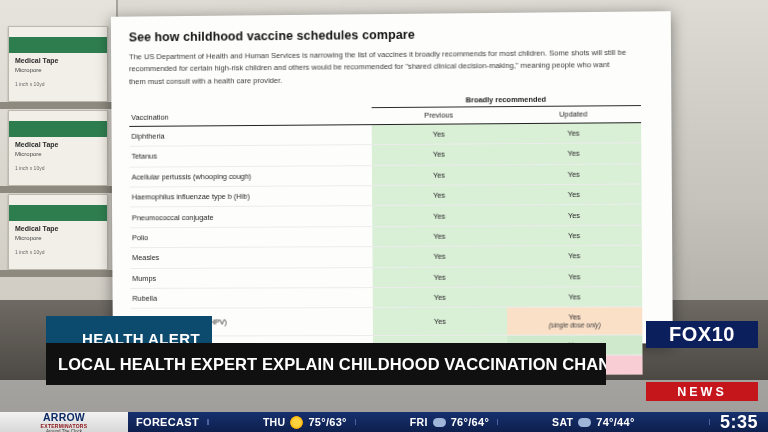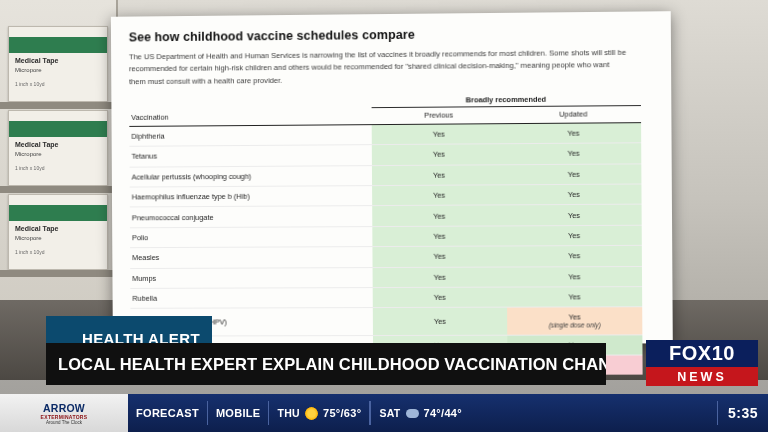--- a/index.html
+++ b/index.html
@@ -101,60 +101,61 @@
   }
   .headline {
     position: absolute; left: 46px; top: 343px; width: 560px; height: 42px;
     background: #101010; color: #fff; display:flex; align-items:center;
     padding-left: 12px; font-weight: bold; font-size: 16.5px;
     letter-spacing: .1px; white-space: nowrap; overflow:hidden;
   }
 
   
   .bug {
-    position:absolute; right: 10px; top: 340px; width: 112px; height: 60px; border-radius: 18px;
+    position:absolute; right: 10px; top: 321px; width: 112px; height: 60px; border-radius: 18px;
   }
   .bug .fox {
     height: 27px; background:#0b1f5c; color:#fff; font-weight:bold;
     font-size: 20px; display:flex; align-items:center; justify-content:center;
     letter-spacing:.5px;
   }
   .bug .news {
     height: 19px; background:#c5161c; color:#fff; font-weight:bold;
     font-size: 12.5px; display:flex; align-items:center; justify-content:center;
     letter-spacing: 3px;
+    margin-top: 34px;
   }
 
   
   .ticker {
-    position:absolute; left:0; bottom:0; width:768px; height:38px;
+    position:absolute; left:0; bottom:0; width:768px; height:20px;
     background: linear-gradient(180deg,#16306e 0%, #0d1f4d 100%);
     display:flex; align-items:stretch; color:#fff;
   }
   .tk-sponsor {
     width: 128px; background: linear-gradient(180deg,#f2f2f2,#d8d8d8);
     display:flex; flex-direction:column; align-items:center; justify-content:center;
     color:#0b2a66;
   }
   .tk-sponsor .s1 { font-size: 10.5px; font-weight: bold; letter-spacing:.2px; }
   .tk-sponsor .s2 { font-size: 5px; color:#8a0f12; font-weight:bold; letter-spacing:.3px;}
   .tk-sponsor .s3 { font-size: 4.5px; color:#333; }
   .tk-cell {
     display:flex; align-items:center; justify-content:center; gap:5px;
     padding: 6px 8px; font-size: 11px; font-weight:bold; letter-spacing:.3px;
   }
   .tk-sep { width:1px; background:#4a63a0; margin:7px 0; }
-  .tk-day { font-size: 10.5px; font-weight:bold; }
+  .tk-day { font-size: 10.5px; font-weight:bold;margin-left:46px; }
   .tk-temp { font-size: 11px; }
   .wx { width:13px; height:13px; display:inline-block; position:relative; }
   .wx.sun { background: radial-gradient(circle,#ffd23f 40%, #ffb300 70%, transparent 72%); border-radius:50%; }
   .wx.rain { background:#9fb6d8; border-radius:7px; height:9px; }
   .tk-clock {
     display:flex; align-items:center; justify-content:center;
-    font-size: 14px; font-weight:bold; padding: 0 10px; letter-spacing:.5px;
+    font-size: 18px; font-weight:bold; padding: 0 10px; letter-spacing:.5px;
   }
   .tk-now {
     display:flex; align-items:center; justify-content:center;
     font-size: 15px; font-weight:bold; padding: 0 12px;
     background: linear-gradient(180deg,#1d3f8a,#142c63);
   }
   .grow { flex: 1 1 auto; }
 </style>
 </head>
 <body>
@@ -289,30 +290,32 @@
   <div class="ticker">
     <div class="tk-sponsor">
       <div class="s1">ARROW</div>
       <div class="s2">EXTERMINATORS</div>
       <div class="s3">Around The Clock</div>
     </div>
     <div class="tk-cell">
       <span>FORECAST</span>
     </div>
     <div class="tk-sep"></div>
-    <div class="tk-cell">
-      <span>MOBILE</span>
-    </div>
     <div class="tk-sep"></div>
     <div class="tk-cell">
       <span class="tk-day">THU</span>
       <span class="wx sun"></span>
       <span class="tk-temp">75°/63°</span>
     </div>
     <div class="tk-sep"></div>
+    <div class="tk-cell">
+      <span class="tk-day">FRI</span>
+      <span class="wx rain"></span>
+      <span class="tk-temp">76°/64°</span>
+    </div>
     <div class="tk-sep"></div>
     <div class="tk-cell">
       <span class="tk-day">SAT</span>
       <span class="wx rain"></span>
       <span class="tk-temp">74°/44°</span>
     </div>
     <div class="grow"></div>
     <div class="tk-sep"></div>
     <div class="tk-clock">5:35</div>
   </div>

